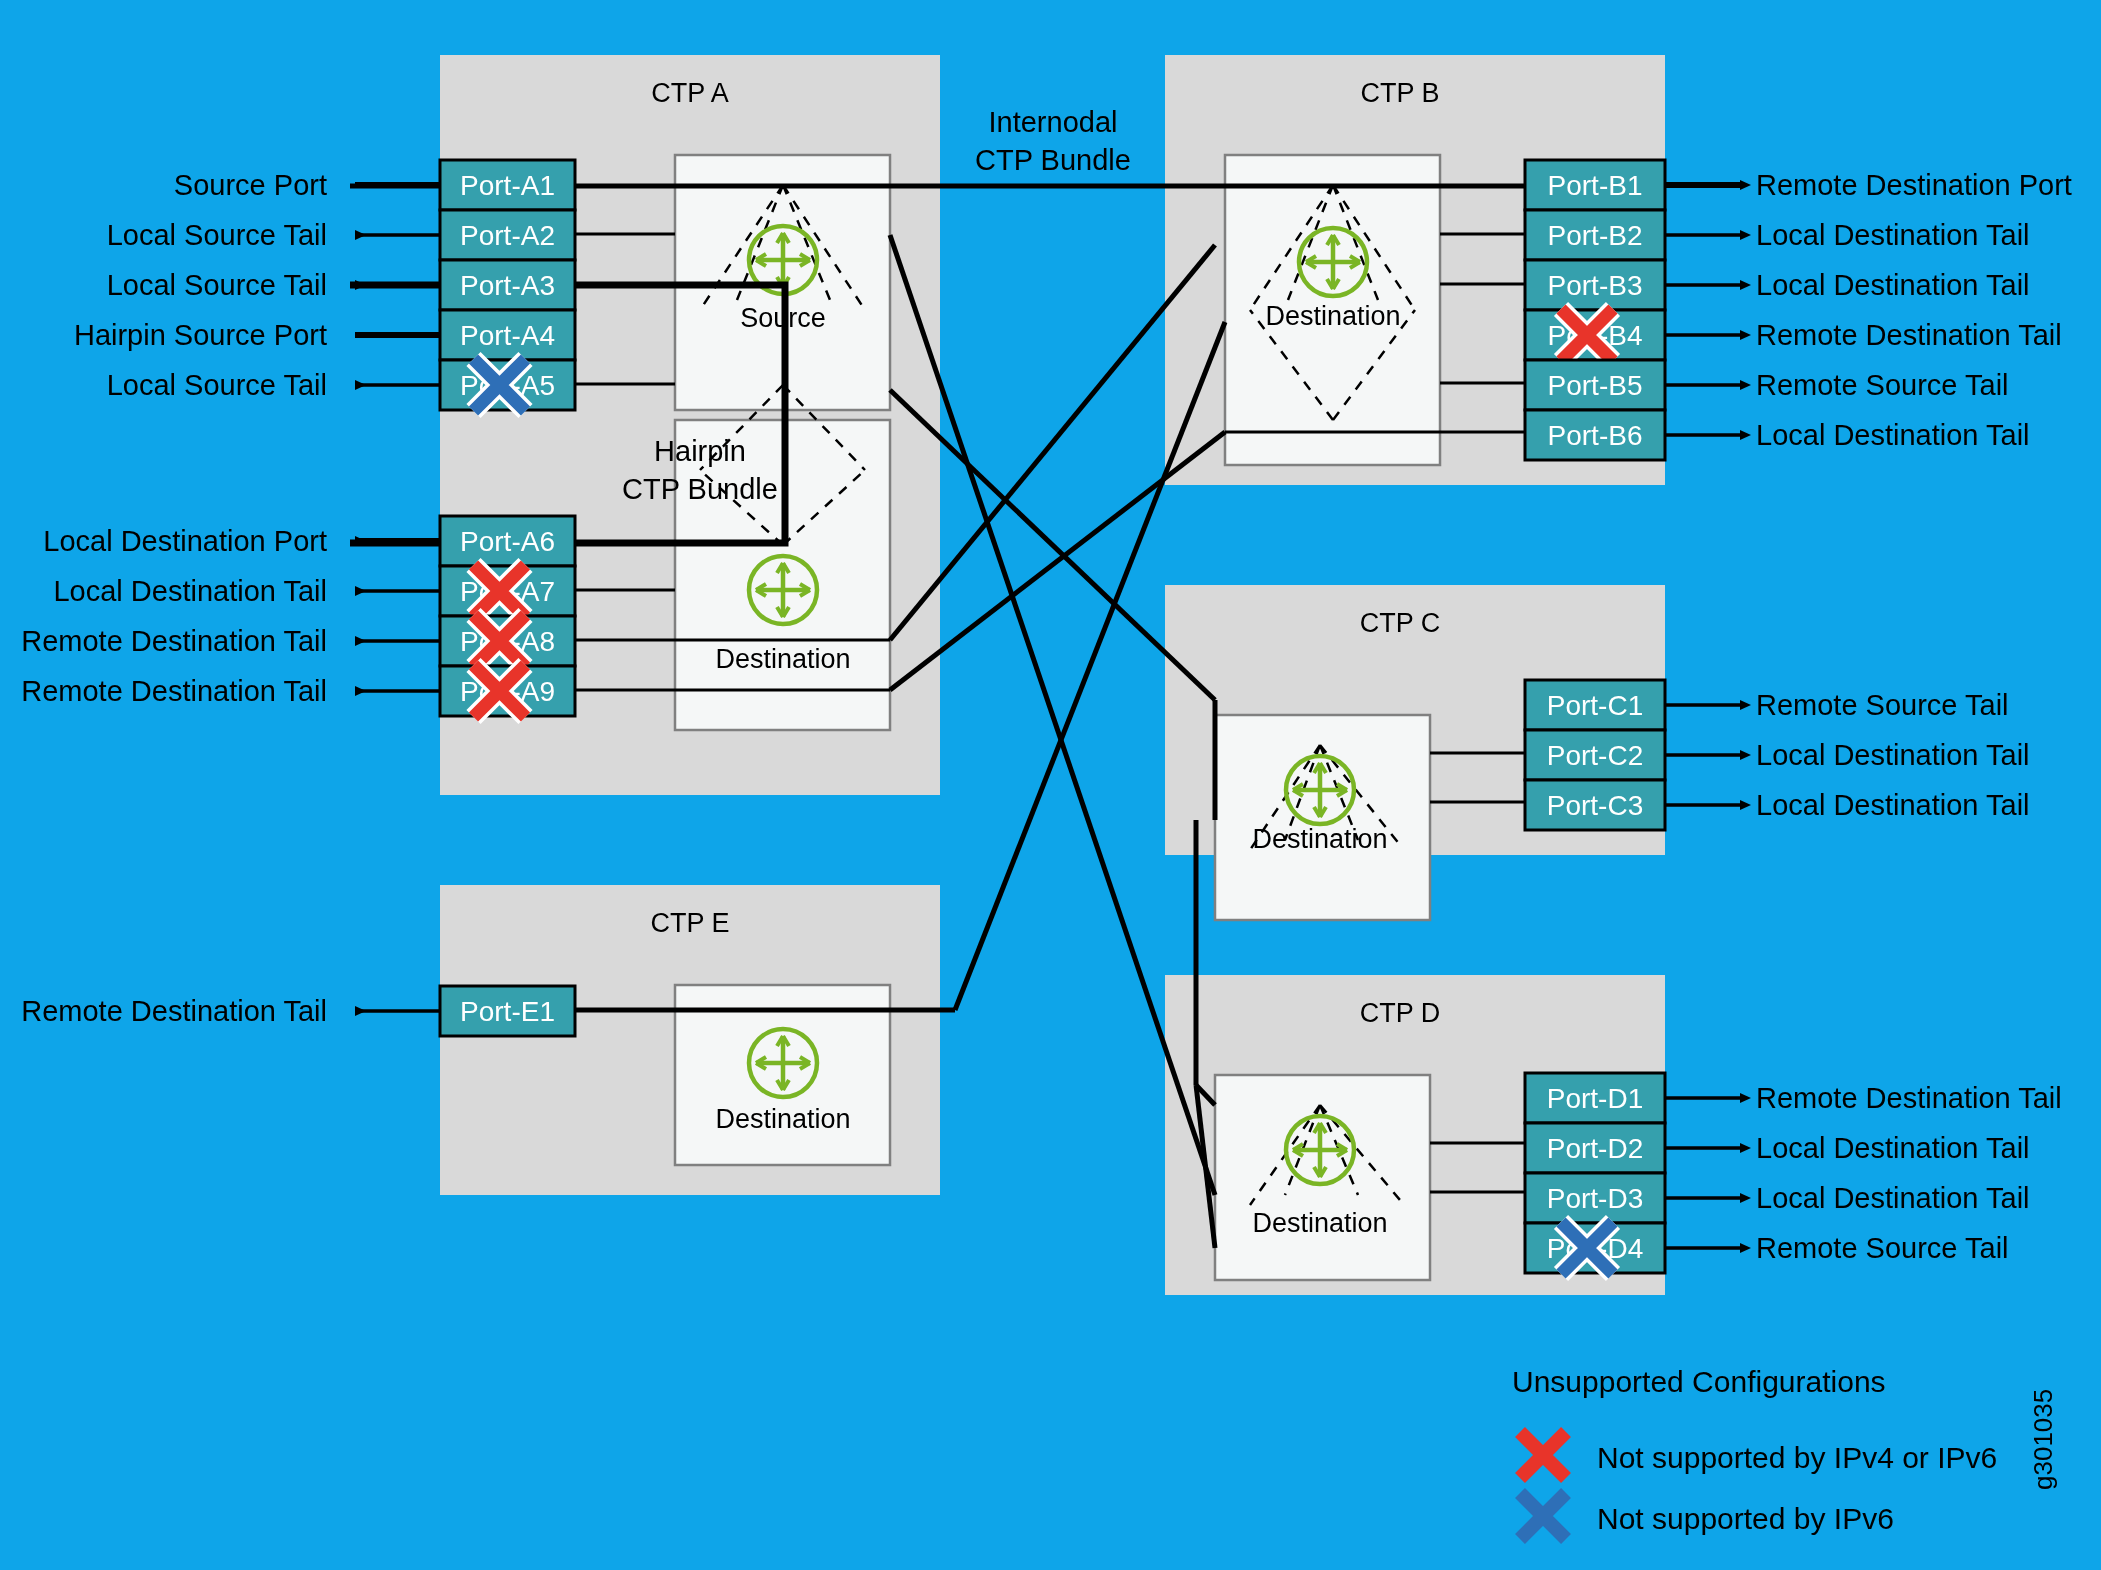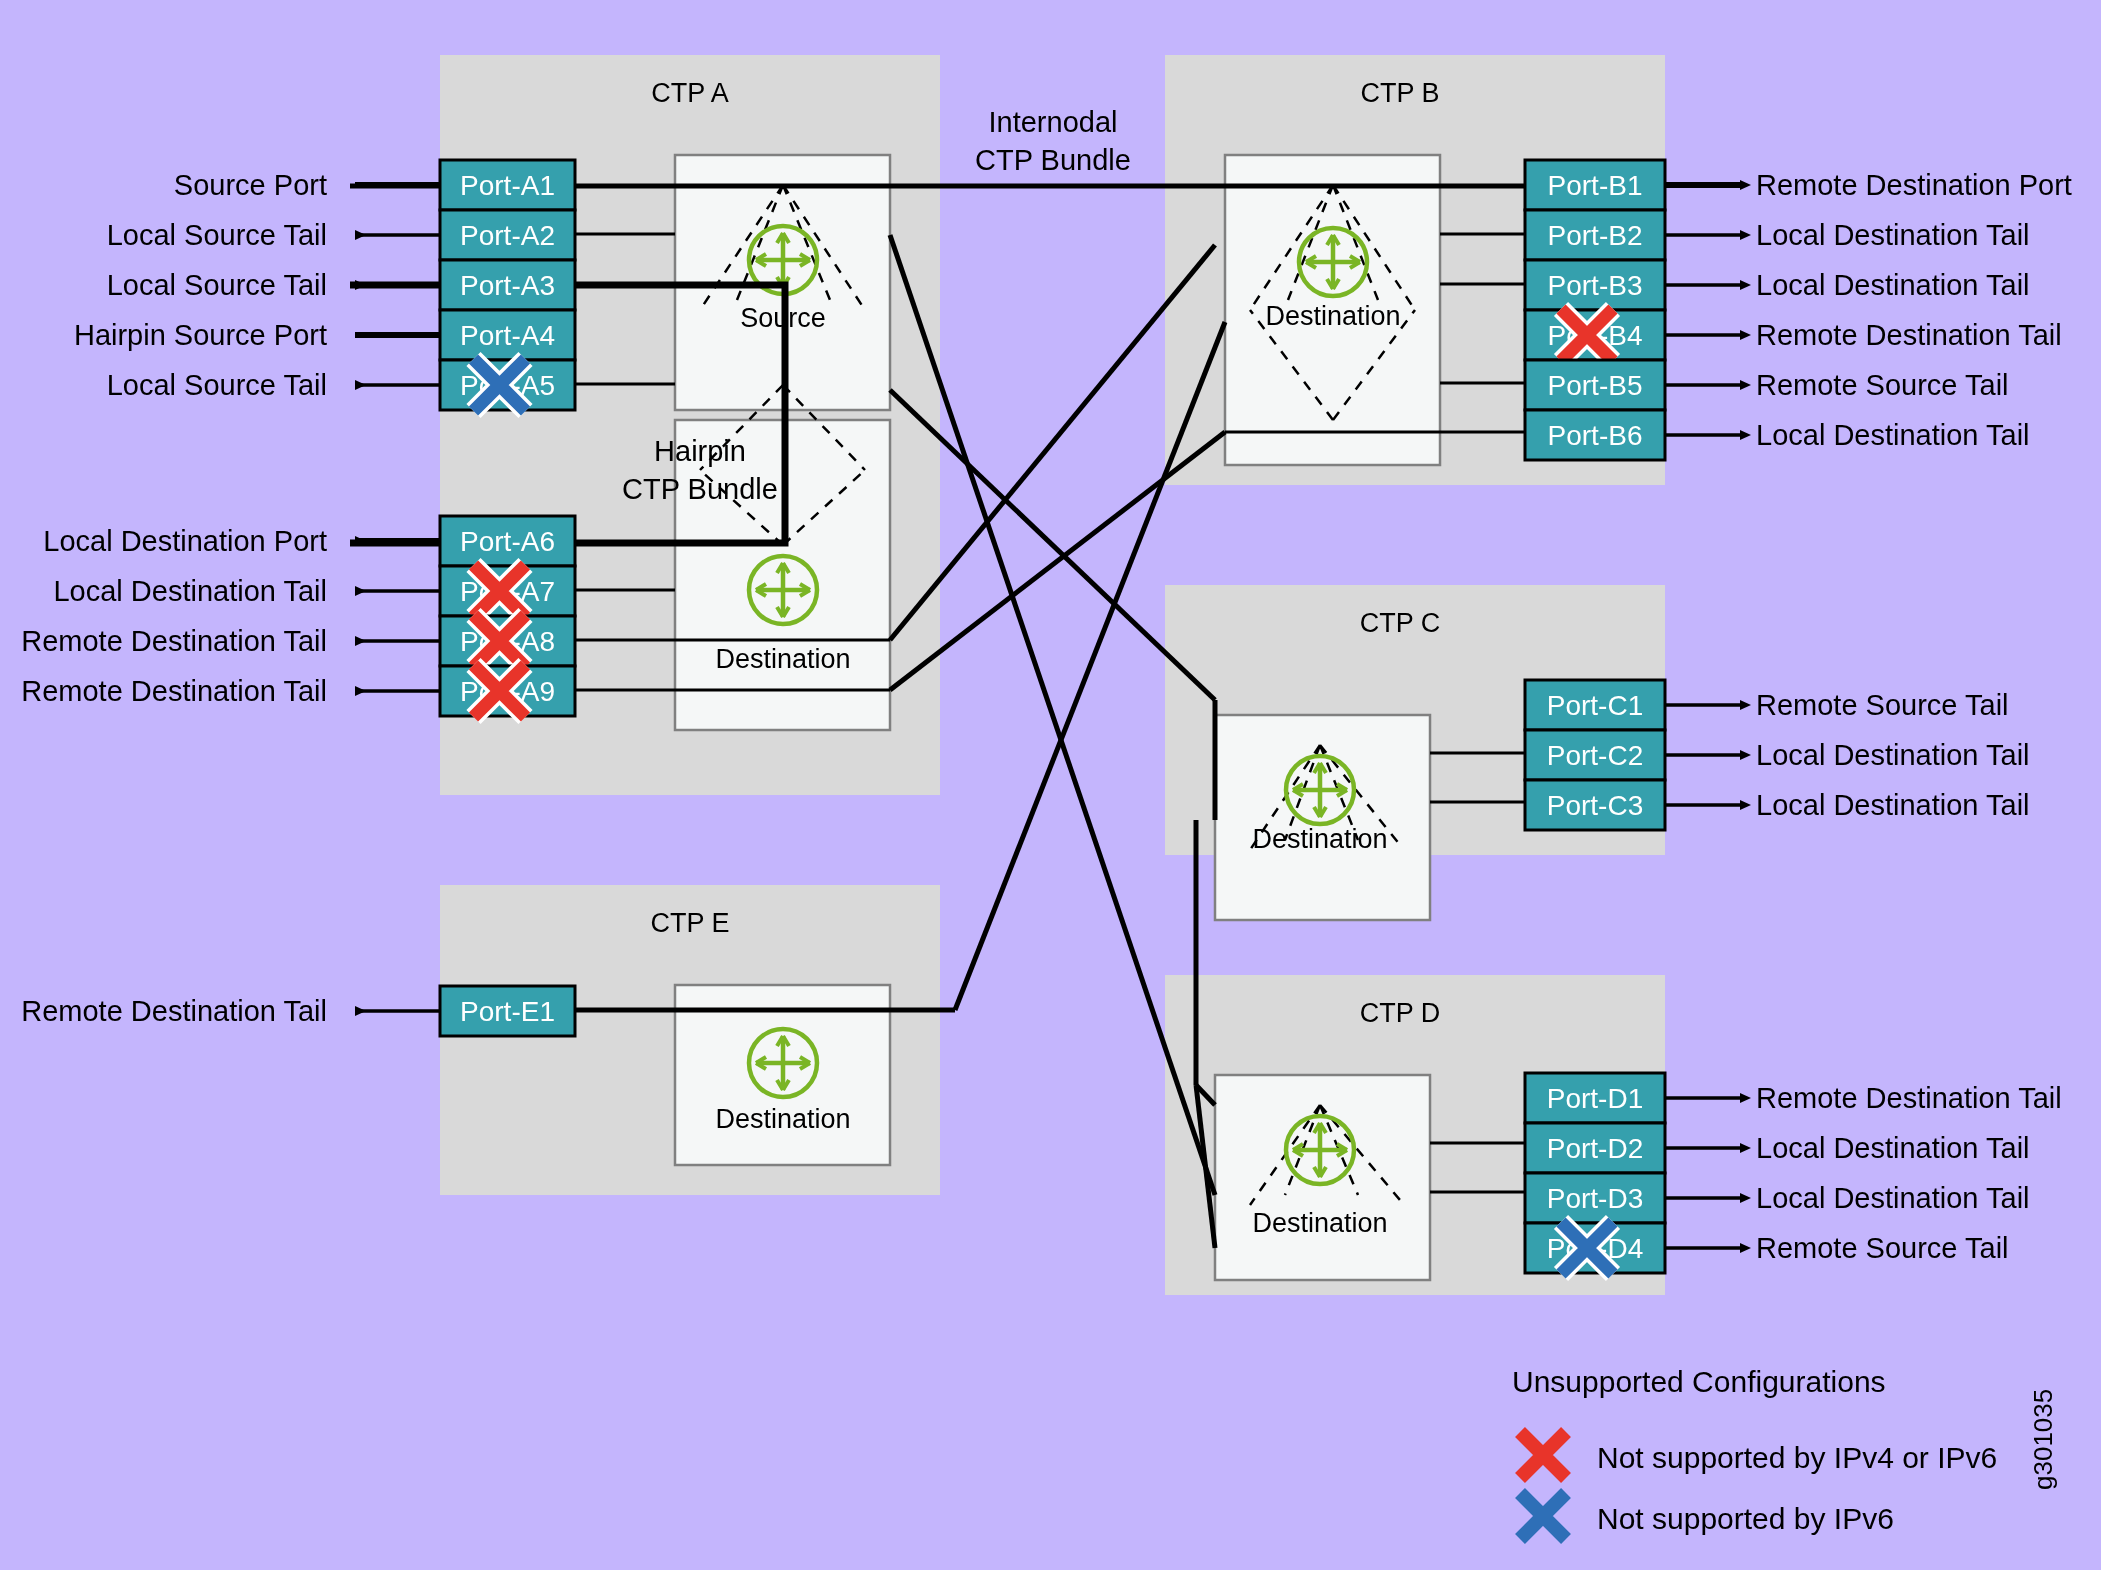--- a/index.html
+++ b/index.html
@@ -1,17 +1,17 @@
 <!DOCTYPE html>
 <html><head>
 <meta charset="utf-8">
 <style>
   html,body{margin:0;padding:0;background:#ffffff;}
   body{font-family:"Liberation Sans", sans-serif;}
-  #stage{position:relative;width:2101px;height:1570px;background:#c4b5fd;overflow:hidden;}
+  #stage{position:relative;width:2101px;height:1570px;background:#0ea5e9;overflow:hidden;}
   svg{display:block;}
   .svgtext{font-family:"Liberation Sans", sans-serif;}
 </style>
 </head>
 <body>
 
 <div id="stage">
 <svg id="scene" width="2101" height="1570" viewBox="0 0 2101 1570" xmlns="http://www.w3.org/2000/svg">
   <defs>
     <marker id="arrowL" markerWidth="14" markerHeight="14" refX="11" refY="5" orient="auto" markerUnits="userSpaceOnUse">

